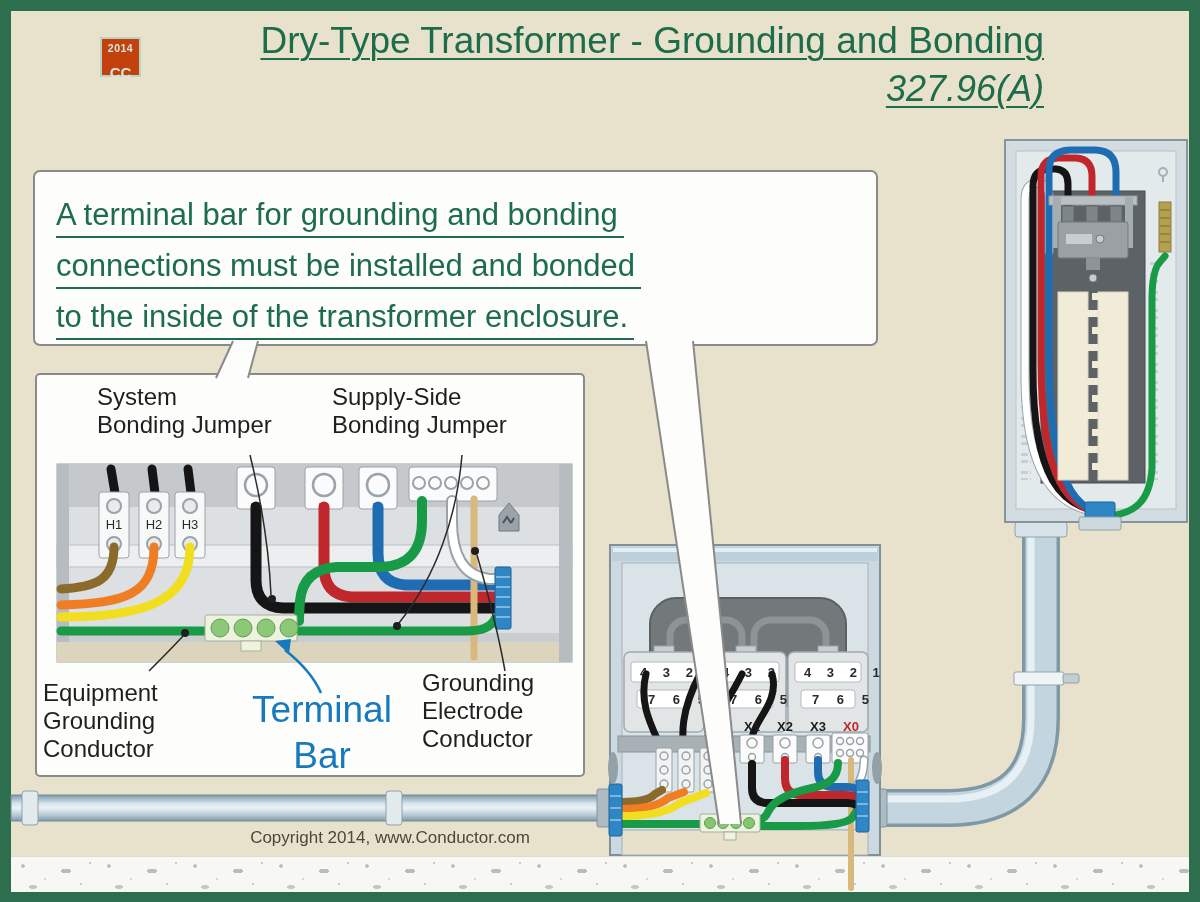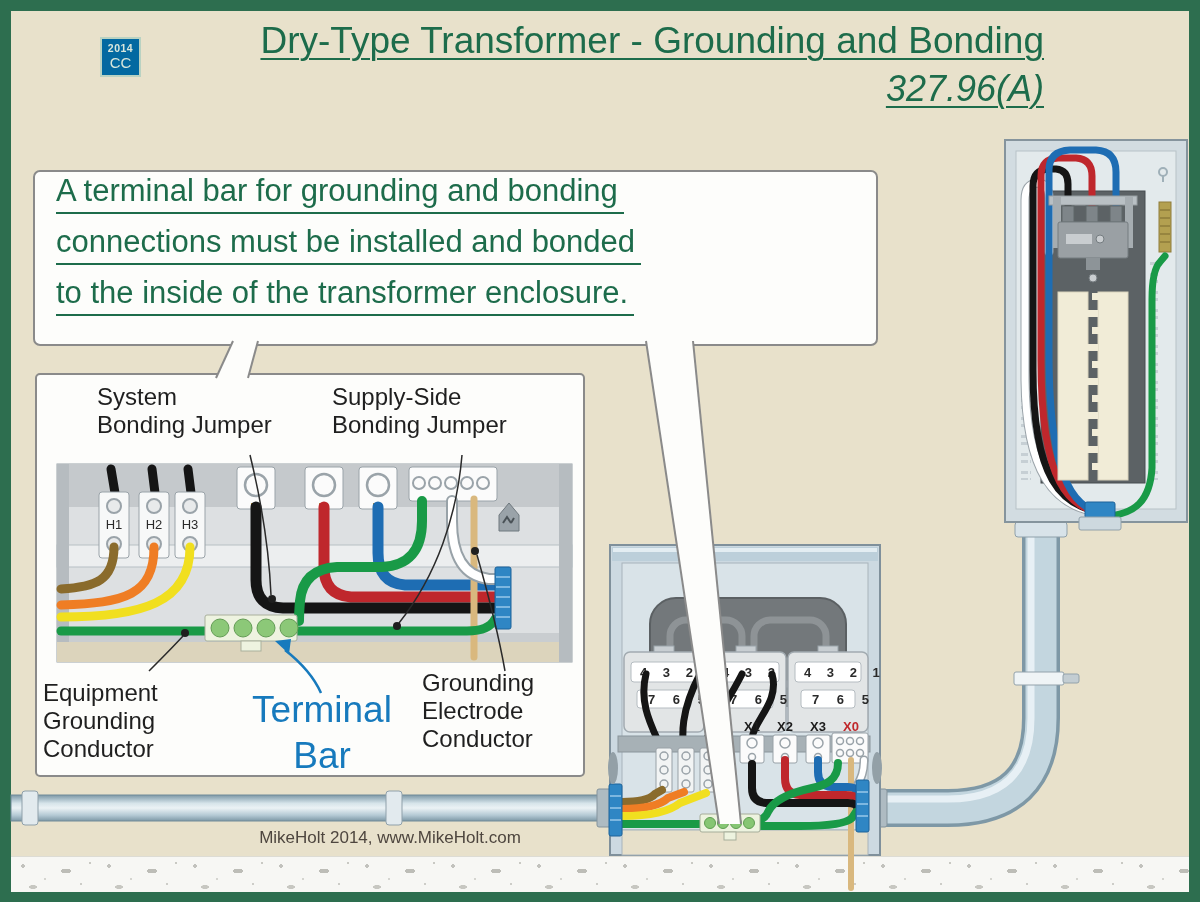--- a/index.html
+++ b/index.html
@@ -12,31 +12,31 @@
       radial-gradient(circle 2px at 12px 9px,  #c2c2bd 95%, transparent),
       radial-gradient(circle 1.5px at 34px 22px, #d5d5d0 95%, transparent),
       radial-gradient(ellipse 5px 2.5px at 55px 14px, #bdbdb7 95%, transparent),
       radial-gradient(circle 1.2px at 70px 27px, #cdcdc8 95%, transparent),
       radial-gradient(ellipse 4px 2px at 22px 30px, #c7c7c1 95%, transparent),
       radial-gradient(circle 1.4px at 79px 6px, #c9c9c3 95%, transparent);
     background-size:86px 36px;
     border-top:1px solid #dddcd4;}
   .scene{position:absolute;left:0;top:0;z-index:5;}
   .tails{position:absolute;left:0;top:0;z-index:22;pointer-events:none;}
-  .badge{position:absolute;left:100px;top:37px;width:37px;height:36px;background:#0369a1;
+  .badge{position:absolute;left:100px;top:37px;width:37px;height:36px;background:#c2410c;
          border:2px solid #b9d2c2;color:#d9e7dc;text-align:center;z-index:10;line-height:1;}
   .badge .b1{display:block;font-size:10.5px;font-weight:bold;letter-spacing:.5px;margin-top:4px;}
-  .badge .b2{display:block;font-size:15px;font-weight:normal;margin-top:1px;}
+  .badge .b2{display:block;font-size:15px;font-weight:bold;margin-top:11px;}
   .titlewrap{position:absolute;left:0;top:20px;width:1044px;text-align:right;z-index:10;color:#1d6c4b;}
   .title1{font-size:37px;text-decoration:underline;text-underline-offset:5px;text-decoration-thickness:2px;}
   .title2{font-size:36px;font-style:italic;margin-top:6px;text-decoration:underline;
           text-underline-offset:5px;text-decoration-thickness:2px;}
   .callout{position:absolute;left:33px;top:170px;width:845px;height:176px;background:#fdfdfb;
            border:2px solid #8a8a8a;border-radius:7px;z-index:20;box-sizing:border-box;
-           padding:0 0 0 21px;color:#1d6c4b;}
+           padding:24px 0 0 21px;color:#1d6c4b;}
   .callout .cline{display:table;font-size:31px;line-height:38px;border-bottom:2px solid #1d6c4b;
                   padding:0 6px 2px 0;margin-bottom:9px;white-space:nowrap;}
   .inset{position:absolute;left:35px;top:373px;width:550px;height:404px;background:#fdfdfb;
          border:2px solid #8a8a8a;border-radius:5px;z-index:21;box-sizing:border-box;}
   .inset-art{position:absolute;left:0;top:0;}
   .ilabel{position:absolute;color:#1f1f1f;font-size:24px;line-height:28px;z-index:3;}
   .ilabel-blue{position:absolute;text-align:center;color:#177abd;font-size:37px;line-height:46px;z-index:3;}
   .copyright{position:absolute;left:0;top:828px;width:780px;text-align:center;font-size:17px;
              color:#4e463f;z-index:10;}
 </style>
@@ -417,14 +417,14 @@
 
   <svg class="tails" width="1200" height="902" viewBox="0 0 1200 902">
     <polygon points="233,341 258,341 248,378 216,378" fill="#fdfdfb"></polygon>
     <line x1="233" y1="341" x2="216" y2="378" stroke="#8a8a8a" stroke-width="2"></line>
     <line x1="258" y1="341" x2="248" y2="378" stroke="#8a8a8a" stroke-width="2"></line>
     <polygon points="646,341 693,341 741,824 719,824" fill="#fdfdfb"></polygon>
     <line x1="646" y1="341" x2="719" y2="824" stroke="#8a8a8a" stroke-width="2"></line>
     <line x1="693" y1="341" x2="741" y2="824" stroke="#8a8a8a" stroke-width="2"></line>
   </svg>
 
-  <div class="copyright">MikeHolt 2014, www.MikeHolt.com</div>
+  <div class="copyright">Copyright 2014, www.Conductor.com</div>
 </div>
 
 </body></html>

